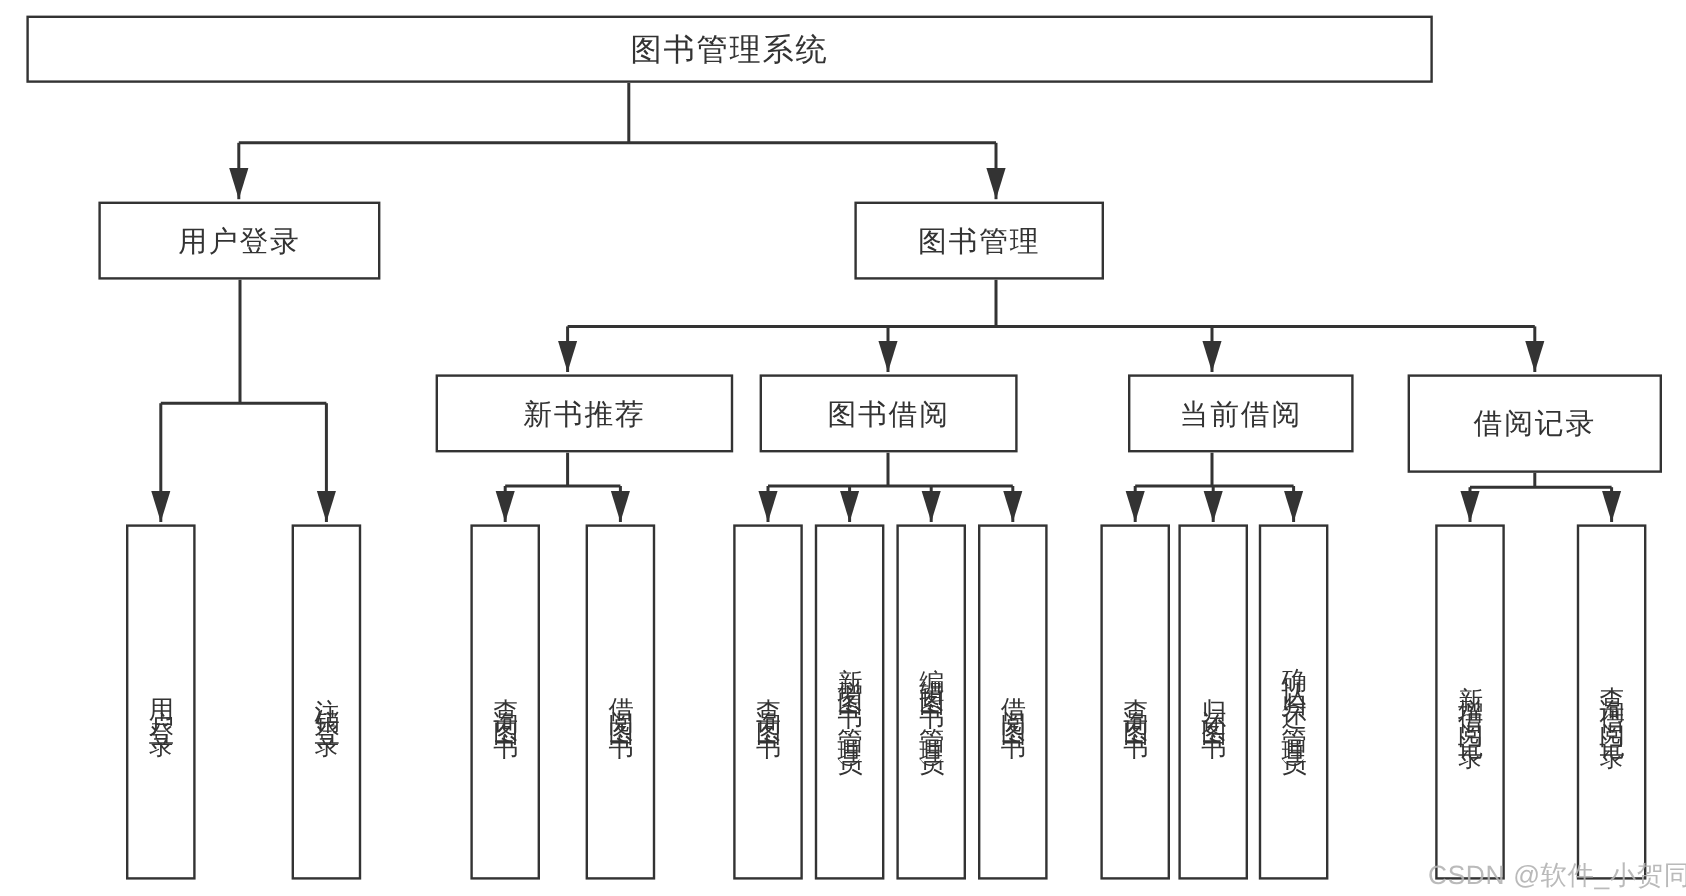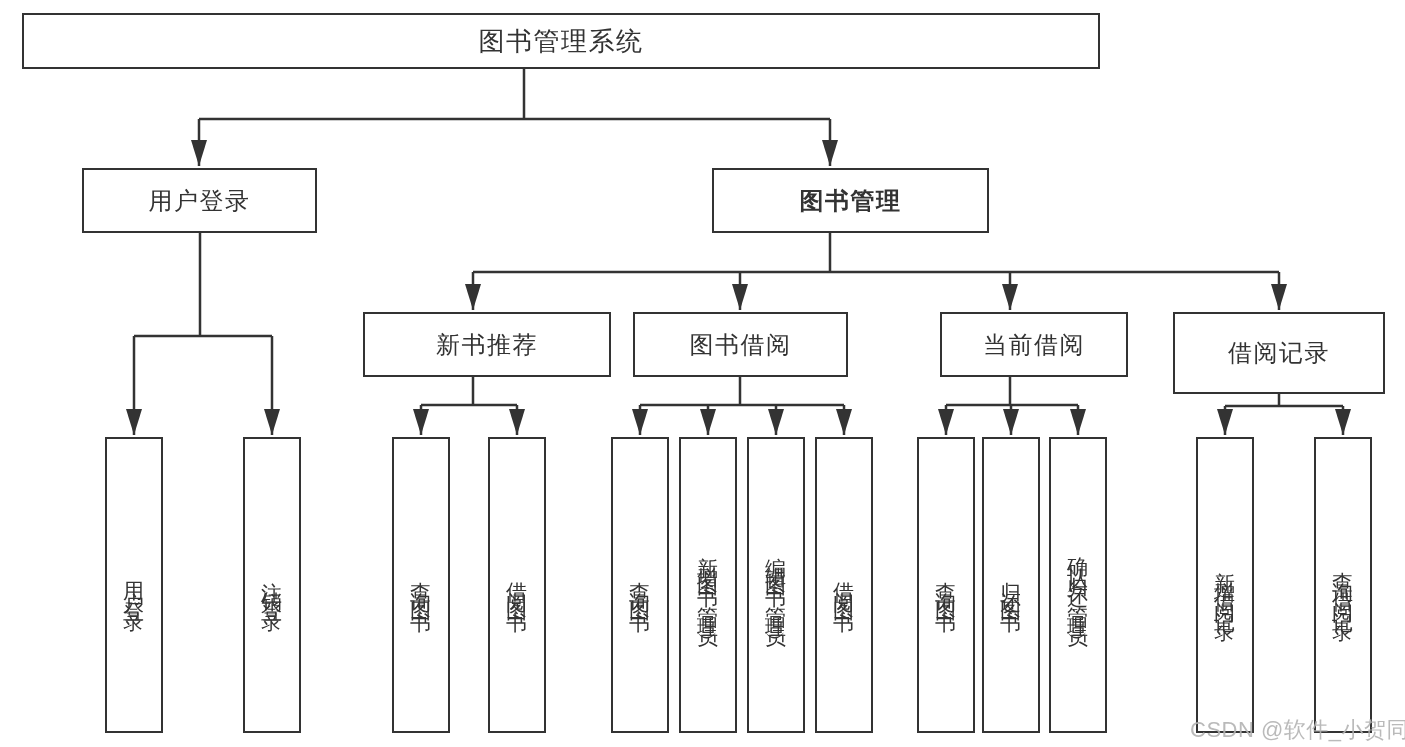--- a/index.html
+++ b/index.html
@@ -100,28 +100,28 @@
     <path d="M1010 377 V405 M946 405 H1078" fill="none" stroke="#333333" stroke-width="2.5"></path>
     <line x1="946" y1="405" x2="946" y2="435" stroke="#333333" stroke-width="2.5" marker-end="url(#arw)"></line>
     <line x1="1011" y1="405" x2="1011" y2="435" stroke="#333333" stroke-width="2.5" marker-end="url(#arw)"></line>
     <line x1="1078" y1="405" x2="1078" y2="435" stroke="#333333" stroke-width="2.5" marker-end="url(#arw)"></line>
 
     <path d="M1279 377 V406 M1225 406 H1343" fill="none" stroke="#333333" stroke-width="2.5"></path>
     <line x1="1225" y1="406" x2="1225" y2="435" stroke="#333333" stroke-width="2.5" marker-end="url(#arw)"></line>
     <line x1="1343" y1="406" x2="1343" y2="435" stroke="#333333" stroke-width="2.5" marker-end="url(#arw)"></line>
   </svg>
 
-  <div class="box root-box" style="left:22px; top:13px; width:1078px; height:56px;">
+  <div class="box root-box" style="left:22px; top:13px; width:1172px; height:56px;">
     <span class="hlabel">图书管理系统</span>
   </div>
 
   <div class="box" style="left:82px; top:168px; width:235px; height:65px;">
     <span class="hlabel">用户登录</span>
   </div>
-  <div class="box" style="left:712px; top:168px; width:277px; height:65px;font-weight:bold;">
+  <div class="box" style="left:712px; top:168px; width:208px; height:65px;">
     <span class="hlabel">图书管理</span>
   </div>
 
   <div class="box" style="left:363px; top:312px; width:248px; height:65px;">
     <span class="hlabel">新书推荐</span>
   </div>
   <div class="box" style="left:633px; top:312px; width:215px; height:65px;">
     <span class="hlabel">图书借阅</span>
   </div>
   <div class="box" style="left:940px; top:312px; width:188px; height:65px;">

